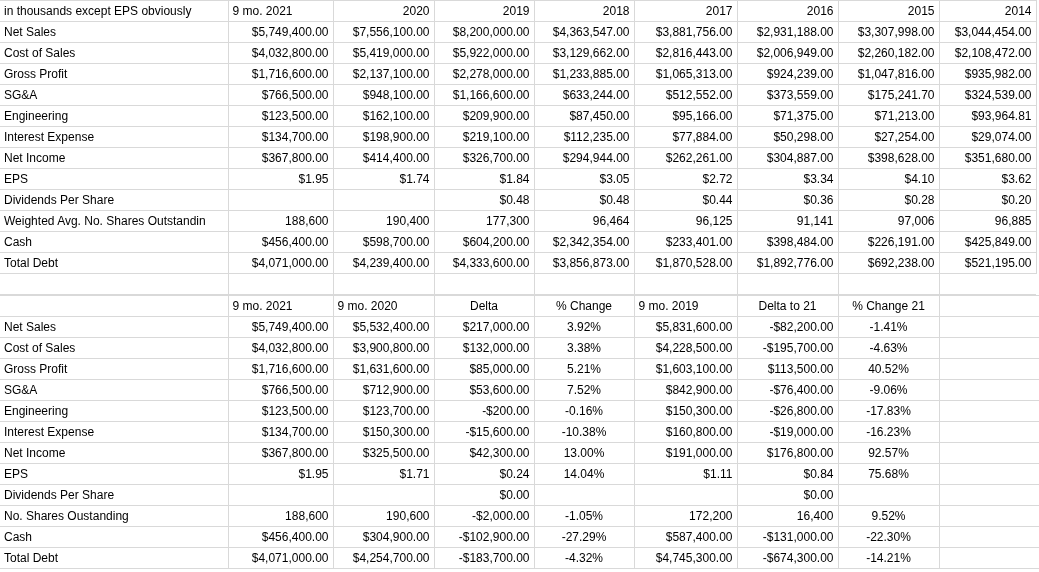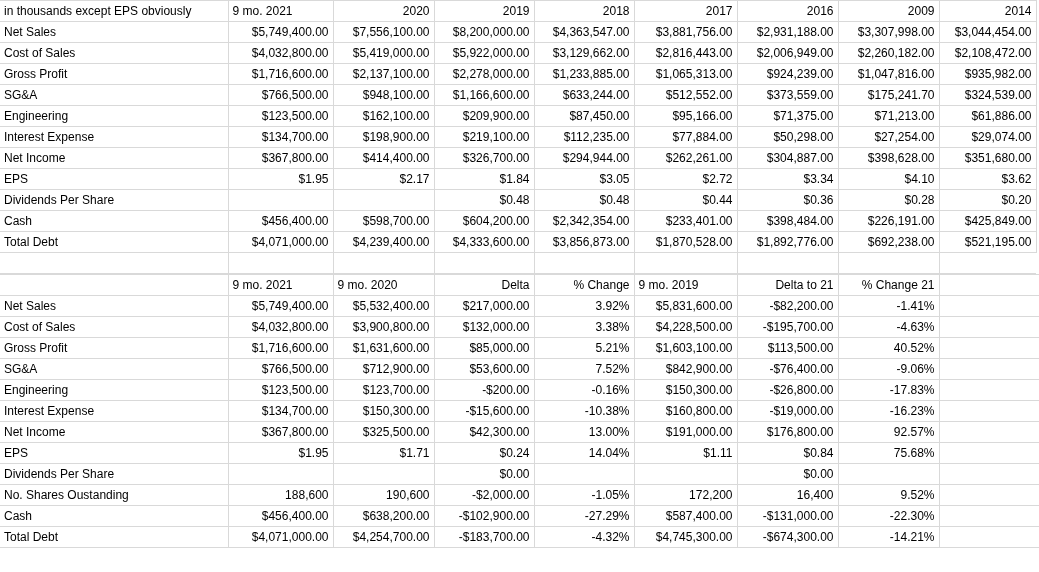--- a/index.html
+++ b/index.html
@@ -47,21 +47,21 @@
   col.c-v3    { width: 100px; }
   col.c-v4    { width: 100px; }
   col.c-v5    { width: 103px; }
   col.c-v6    { width: 101px; }
   col.c-v7    { width: 101px; }
   col.c-v8    { width: 97px; }
   col.c-tail  { width: 103px; }
 
   .al-left   { text-align: left; }
   .al-right  { text-align: right; }
-  .al-center { text-align: right; }
+  .al-center { text-align: center; }
 
   .blank-row td {
     border-right: 1px solid #d9d9d9;
     border-bottom: 1px solid #d9d9d9;
   }
 
   .no-vborder { border-right: none !important; }
 </style>
 </head>
 <body>
@@ -80,21 +80,21 @@
   </colgroup>
   <tbody id="t1-body">
       <tr class="top-edge">
         <td class="al-left">in thousands except EPS obviously</td>
         <td class="al-left">9 mo. 2021</td>
         <td class="al-right">2020</td>
         <td class="al-right">2019</td>
         <td class="al-right">2018</td>
         <td class="al-right">2017</td>
         <td class="al-right">2016</td>
-        <td class="al-right">2009</td>
+        <td class="al-right">2015</td>
         <td class="al-right">2014</td>
       </tr>
       <tr>
         <td class="al-left">Net Sales</td>
         <td class="al-right">$5,749,400.00</td>
         <td class="al-right">$7,556,100.00</td>
         <td class="al-right">$8,200,000.00</td>
         <td class="al-right">$4,363,547.00</td>
         <td class="al-right">$3,881,756.00</td>
         <td class="al-right">$2,931,188.00</td>
@@ -136,21 +136,21 @@
       </tr>
       <tr>
         <td class="al-left">Engineering</td>
         <td class="al-right">$123,500.00</td>
         <td class="al-right">$162,100.00</td>
         <td class="al-right">$209,900.00</td>
         <td class="al-right">$87,450.00</td>
         <td class="al-right">$95,166.00</td>
         <td class="al-right">$71,375.00</td>
         <td class="al-right">$71,213.00</td>
-        <td class="al-right">$61,886.00</td>
+        <td class="al-right">$93,964.81</td>
       </tr>
       <tr>
         <td class="al-left">Interest Expense</td>
         <td class="al-right">$134,700.00</td>
         <td class="al-right">$198,900.00</td>
         <td class="al-right">$219,100.00</td>
         <td class="al-right">$112,235.00</td>
         <td class="al-right">$77,884.00</td>
         <td class="al-right">$50,298.00</td>
         <td class="al-right">$27,254.00</td>
@@ -163,38 +163,49 @@
         <td class="al-right">$326,700.00</td>
         <td class="al-right">$294,944.00</td>
         <td class="al-right">$262,261.00</td>
         <td class="al-right">$304,887.00</td>
         <td class="al-right">$398,628.00</td>
         <td class="al-right">$351,680.00</td>
       </tr>
       <tr>
         <td class="al-left">EPS</td>
         <td class="al-right">$1.95</td>
-        <td class="al-right">$2.17</td>
+        <td class="al-right">$1.74</td>
         <td class="al-right">$1.84</td>
         <td class="al-right">$3.05</td>
         <td class="al-right">$2.72</td>
         <td class="al-right">$3.34</td>
         <td class="al-right">$4.10</td>
         <td class="al-right">$3.62</td>
       </tr>
       <tr>
         <td class="al-left">Dividends Per Share</td>
         <td class="al-right"></td>
         <td class="al-right"></td>
         <td class="al-right">$0.48</td>
         <td class="al-right">$0.48</td>
         <td class="al-right">$0.44</td>
         <td class="al-right">$0.36</td>
         <td class="al-right">$0.28</td>
         <td class="al-right">$0.20</td>
+      </tr>
+      <tr>
+        <td class="al-left">Weighted Avg. No. Shares Outstandin</td>
+        <td class="al-right">188,600</td>
+        <td class="al-right">190,400</td>
+        <td class="al-right">177,300</td>
+        <td class="al-right">96,464</td>
+        <td class="al-right">96,125</td>
+        <td class="al-right">91,141</td>
+        <td class="al-right">97,006</td>
+        <td class="al-right">96,885</td>
       </tr>
       <tr>
         <td class="al-left">Cash</td>
         <td class="al-right">$456,400.00</td>
         <td class="al-right">$598,700.00</td>
         <td class="al-right">$604,200.00</td>
         <td class="al-right">$2,342,354.00</td>
         <td class="al-right">$233,401.00</td>
         <td class="al-right">$398,484.00</td>
         <td class="al-right">$226,191.00</td>
@@ -371,21 +382,21 @@
         <td class="al-right">-$2,000.00</td>
         <td class="al-center">-1.05%</td>
         <td class="al-right">172,200</td>
         <td class="al-right">16,400</td>
         <td class="al-center">9.52%</td>
         <td class="al-left no-vborder"></td>
       </tr>
       <tr>
         <td class="al-left">Cash</td>
         <td class="al-right">$456,400.00</td>
-        <td class="al-right">$638,200.00</td>
+        <td class="al-right">$304,900.00</td>
         <td class="al-right">-$102,900.00</td>
         <td class="al-center">-27.29%</td>
         <td class="al-right">$587,400.00</td>
         <td class="al-right">-$131,000.00</td>
         <td class="al-center">-22.30%</td>
         <td class="al-left no-vborder"></td>
       </tr>
       <tr>
         <td class="al-left">Total Debt</td>
         <td class="al-right">$4,071,000.00</td>

